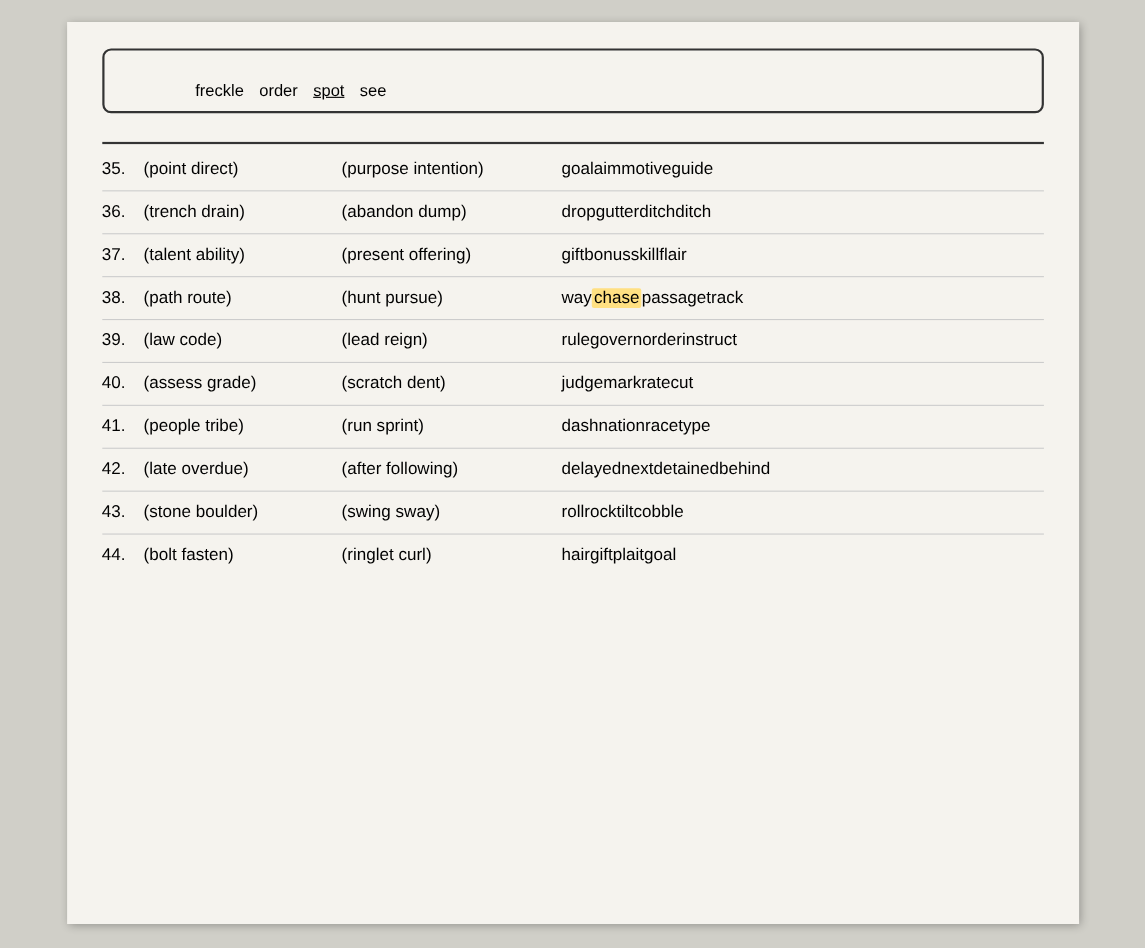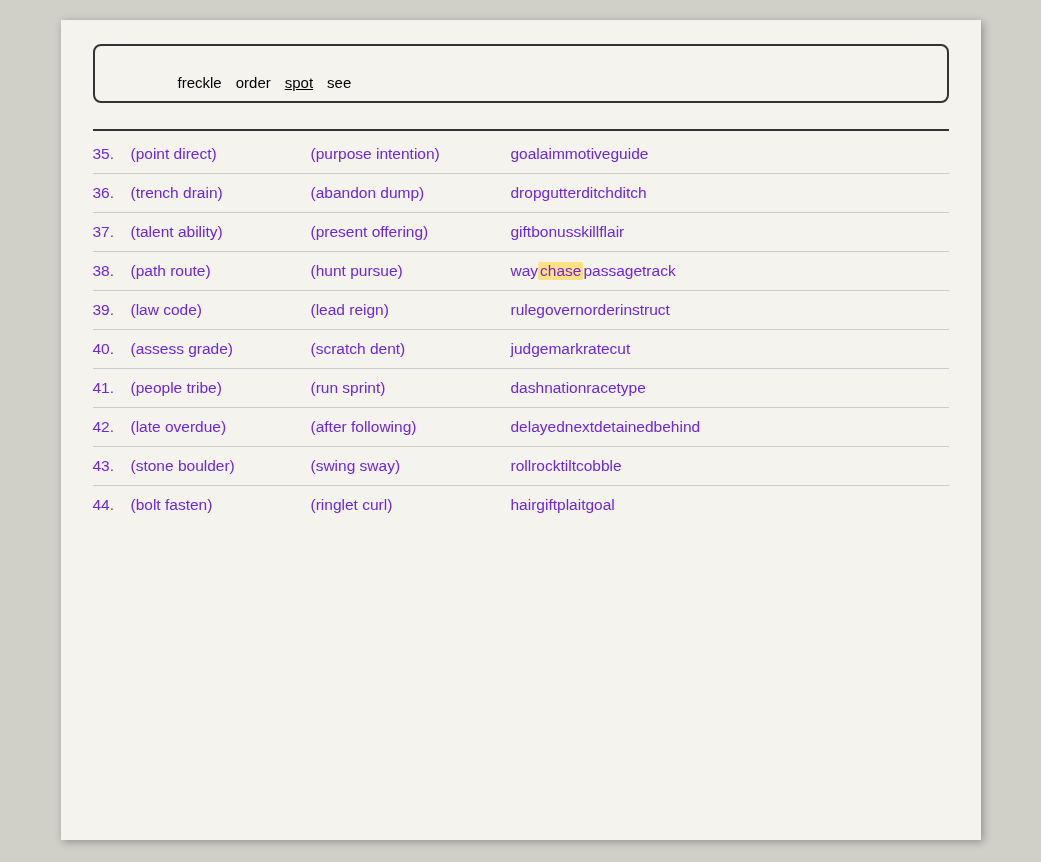--- a/index.html
+++ b/index.html
@@ -72,21 +72,21 @@
       border: none;
       border-top: 2px solid #333;
       margin: 8px 0 4px 0;
     }
 
     .question-row {
       display: flex;
       align-items: flex-end;
       padding: 10px 0;
       font-size: 15.5px;
-      color: #6d28d9;
+      color: #000000;
       border-bottom: 1px solid #ccc;
       gap: 0;
     }
 
     .question-row:last-child {
       border-bottom: none;
     }
 
     .q-number {
       min-width: 38px;

